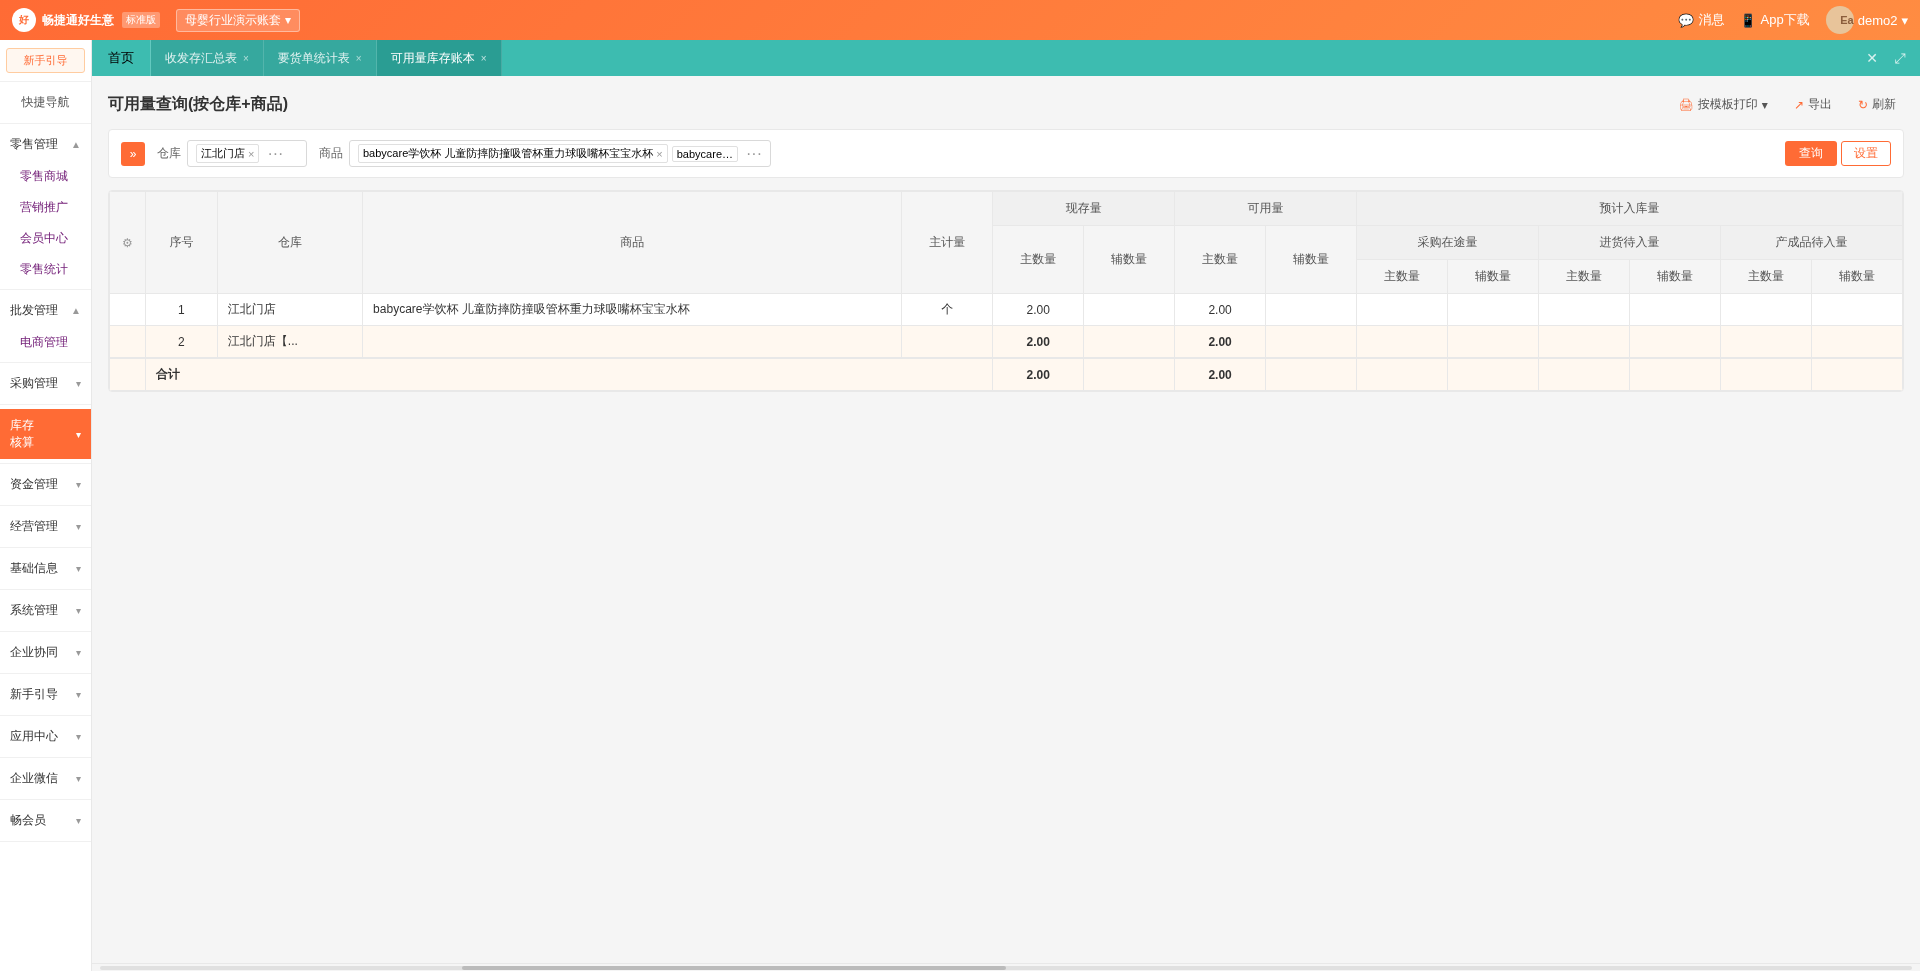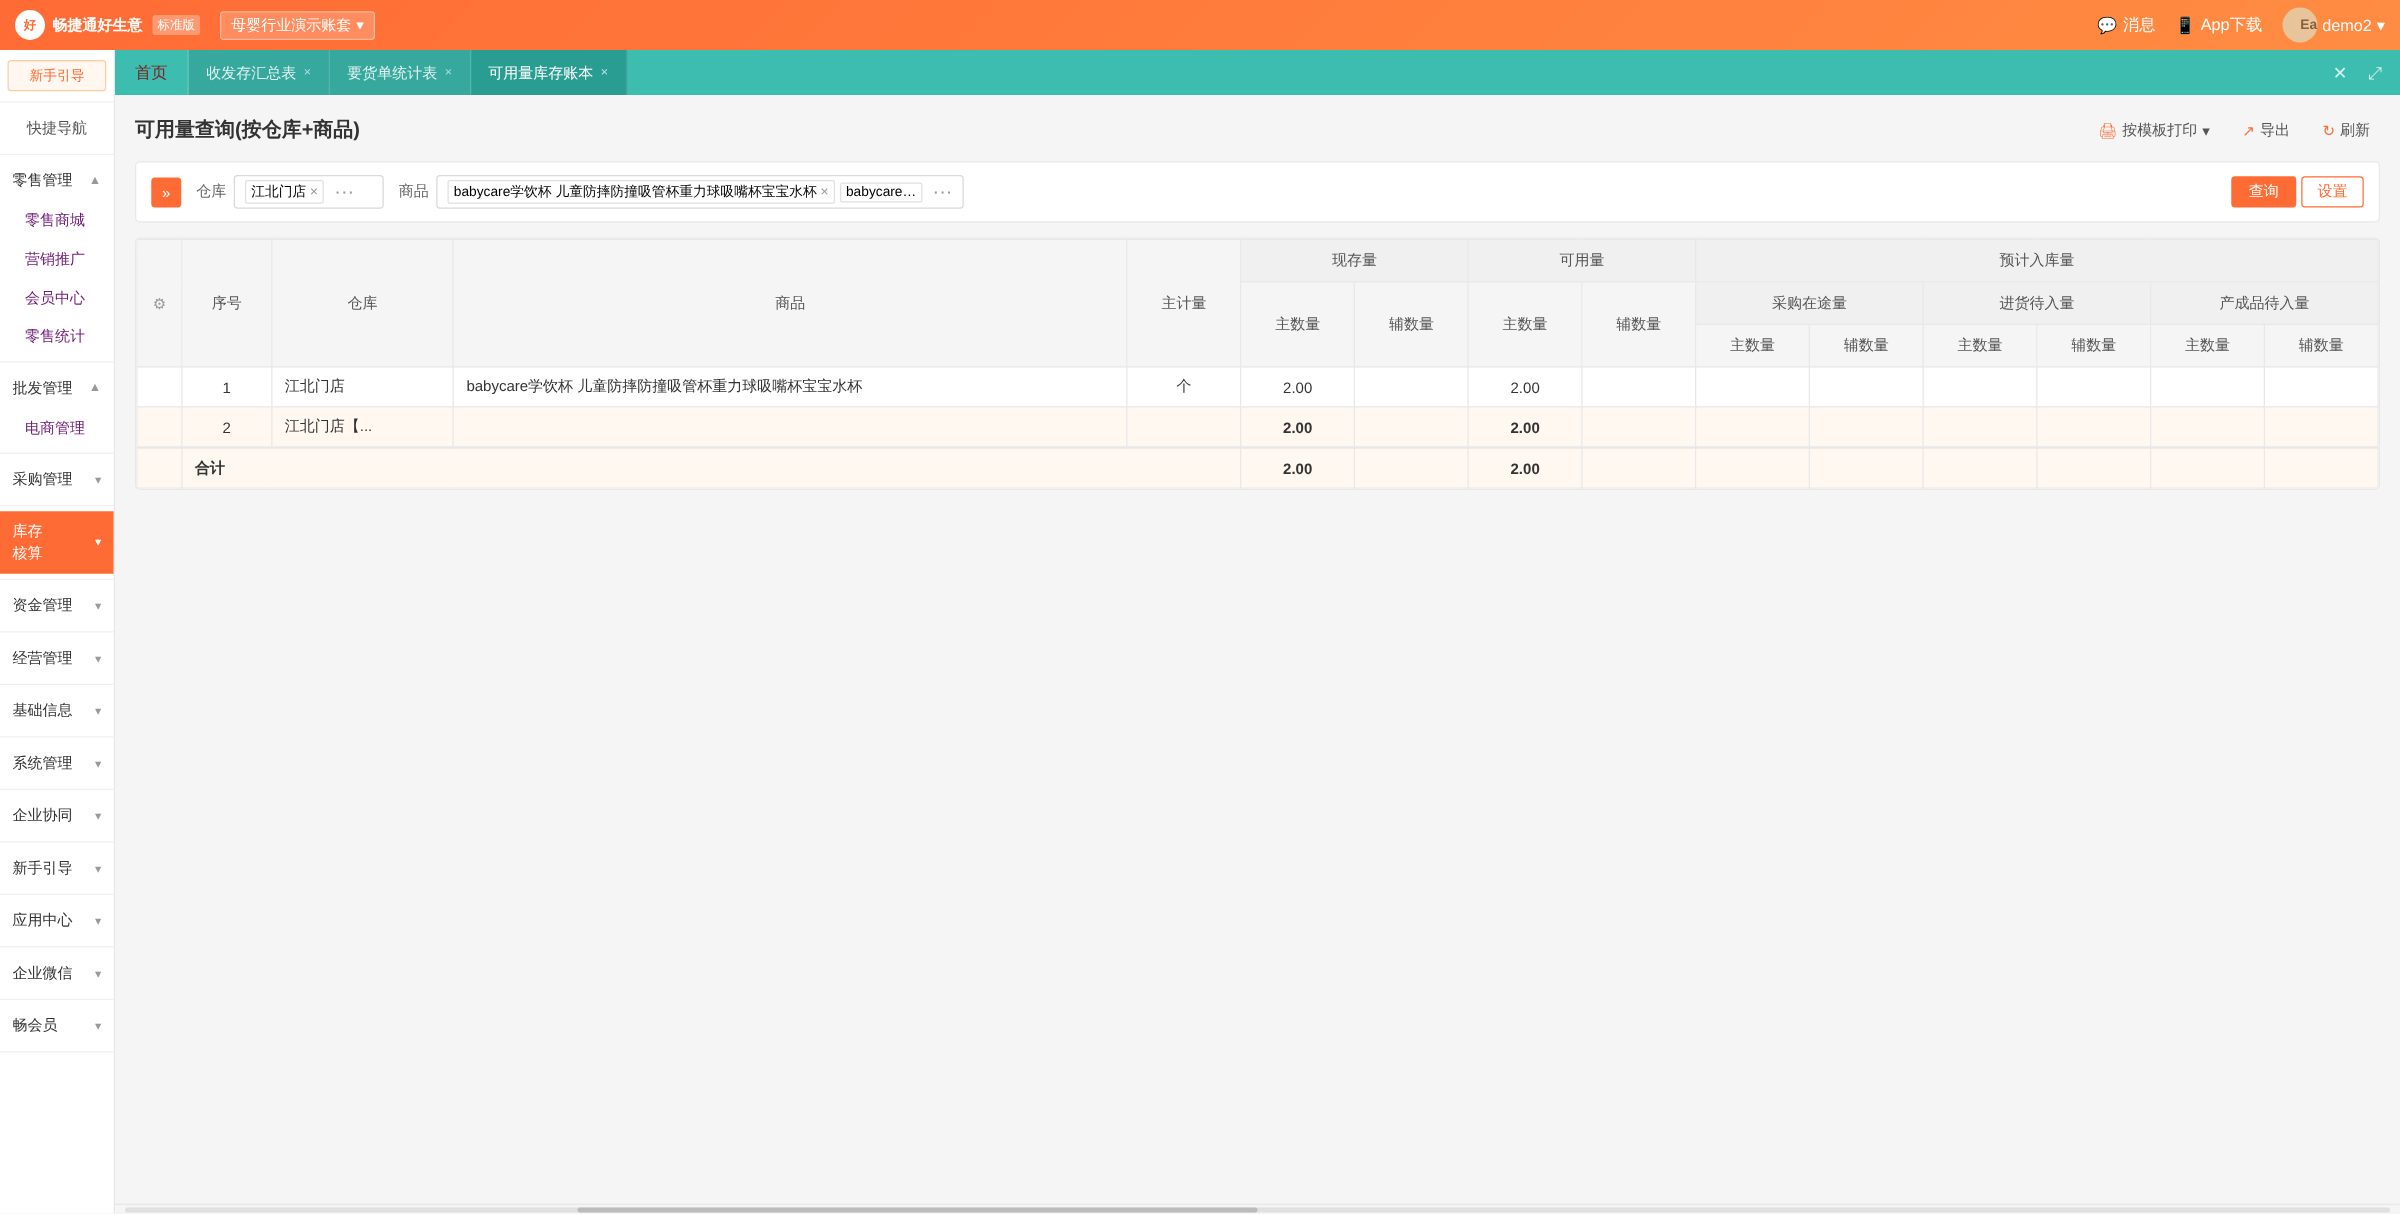--- a/index.html
+++ b/index.html
@@ -166,21 +166,21 @@
       display: flex;
       align-items: center;
       height: 36px;
       padding-left: 0;
     }
     .tab-home {
       padding: 0 16px;
       height: 100%;
       display: flex;
       align-items: center;
-      color: #7f1d1d;
+      color: #000000;
       font-size: 13px;
       cursor: pointer;
       border-right: 1px solid rgba(255,255,255,0.2);
     }
     .tab {
       padding: 0 14px;
       height: 100%;
       display: flex;
       align-items: center;
       color: rgba(255,255,255,0.85);

